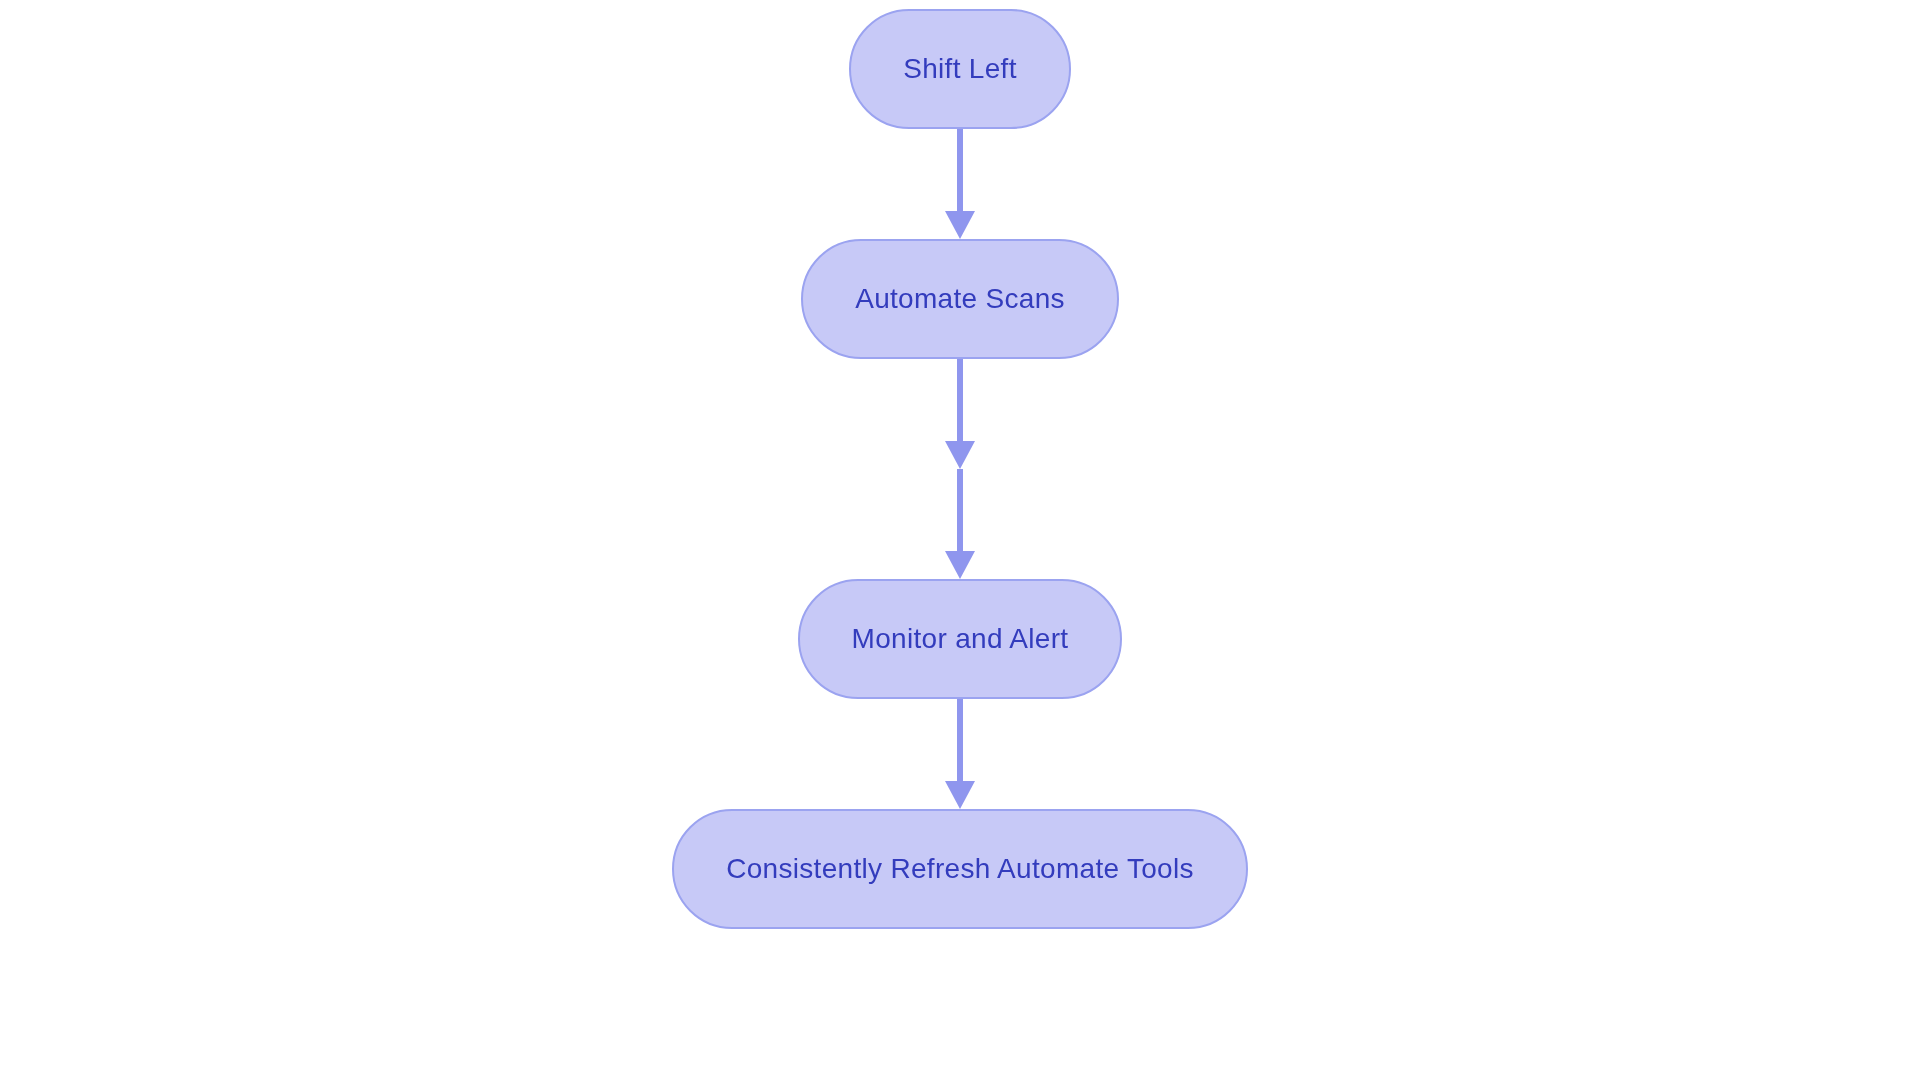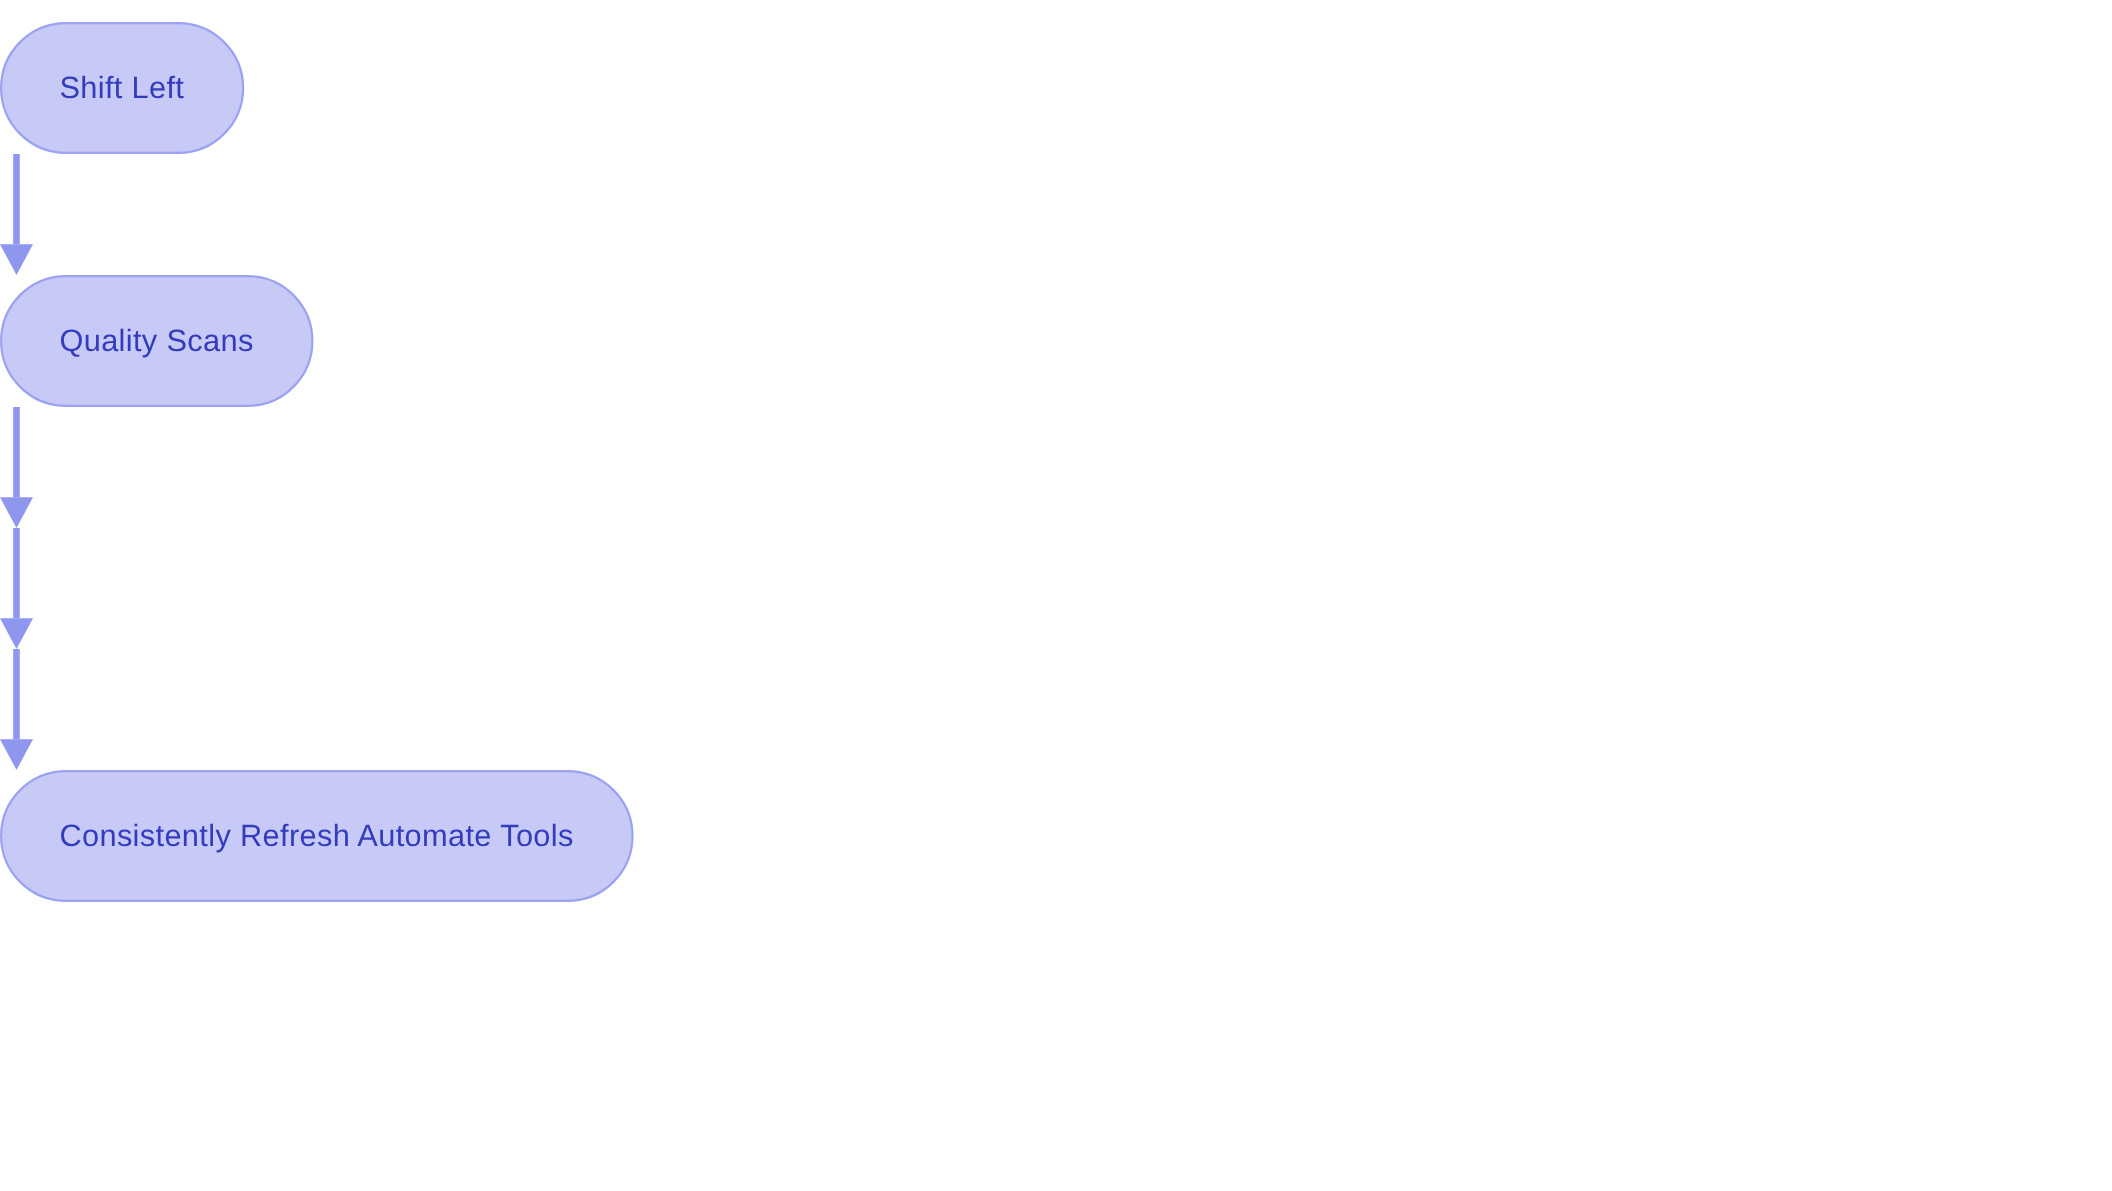--- a/index.html
+++ b/index.html
@@ -12,22 +12,22 @@
   html,body{margin:0;padding:0;}
   body{
     width:1920px;height:1083px;
     background:#ffffff;
     overflow:hidden;
     font-family:"Liberation Sans","DejaVu Sans",sans-serif;
   }
   .canvas{
     width:1920px;height:1083px;
     display:flex;flex-direction:column;
-    align-items:flex-start;
-    padding-top:20px;
+    align-items:center;
+    padding-top:9px;
   }
   .node{
     height:120px;
     min-width:215px;
     padding:0 52px;
     display:flex;align-items:center;justify-content:center;
     background:var(--node-fill);
     border:2px solid var(--node-border);
     border-radius:60px;
     flex:0 0 auto;
@@ -63,34 +63,37 @@
   <div class="node">
     <span class="node-label">Shift Left</span>
   </div>
 
   <div class="arrow">
     <div class="arrow-line"></div>
     <div class="arrow-head"></div>
   </div>
 
   <div class="node">
-    <span class="node-label">Quality Scans</span>
+    <span class="node-label">Automate Scans</span>
   </div>
 
   <div class="arrow">
     <div class="arrow-line"></div>
     <div class="arrow-head"></div>
   </div>
 
 
   <div class="arrow">
     <div class="arrow-line"></div>
     <div class="arrow-head"></div>
   </div>
 
+  <div class="node">
+    <span class="node-label">Monitor and Alert</span>
+  </div>
 
   <div class="arrow">
     <div class="arrow-line"></div>
     <div class="arrow-head"></div>
   </div>
 
   <div class="node">
     <span class="node-label">Consistently Refresh Automate Tools</span>
   </div>
 

